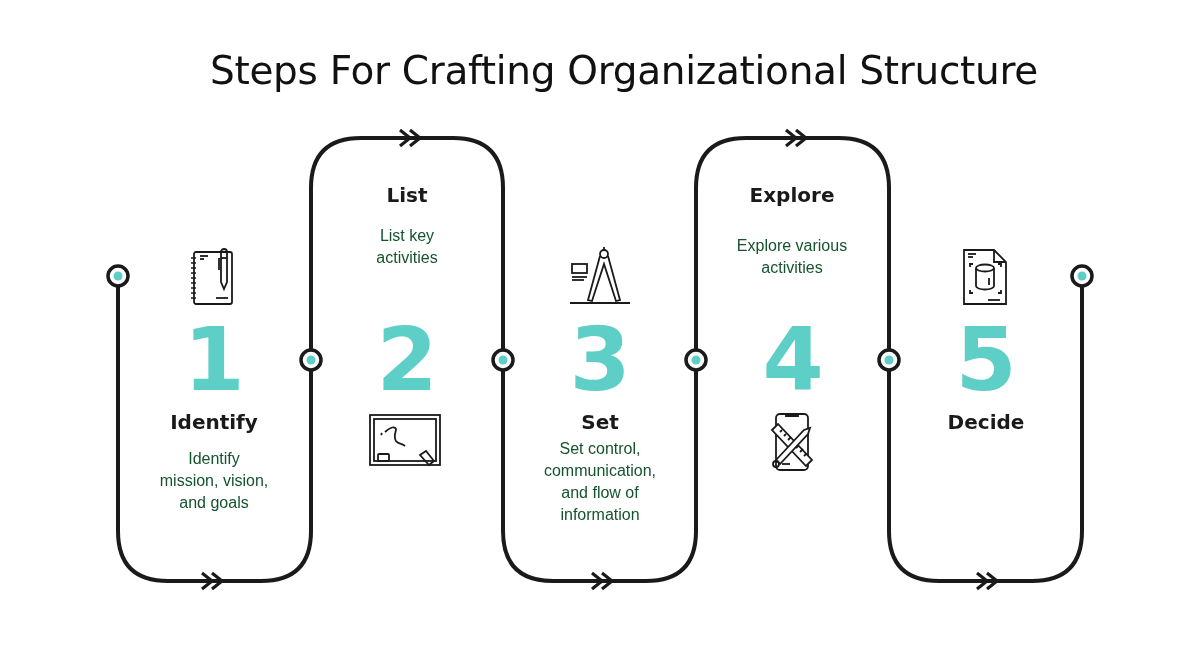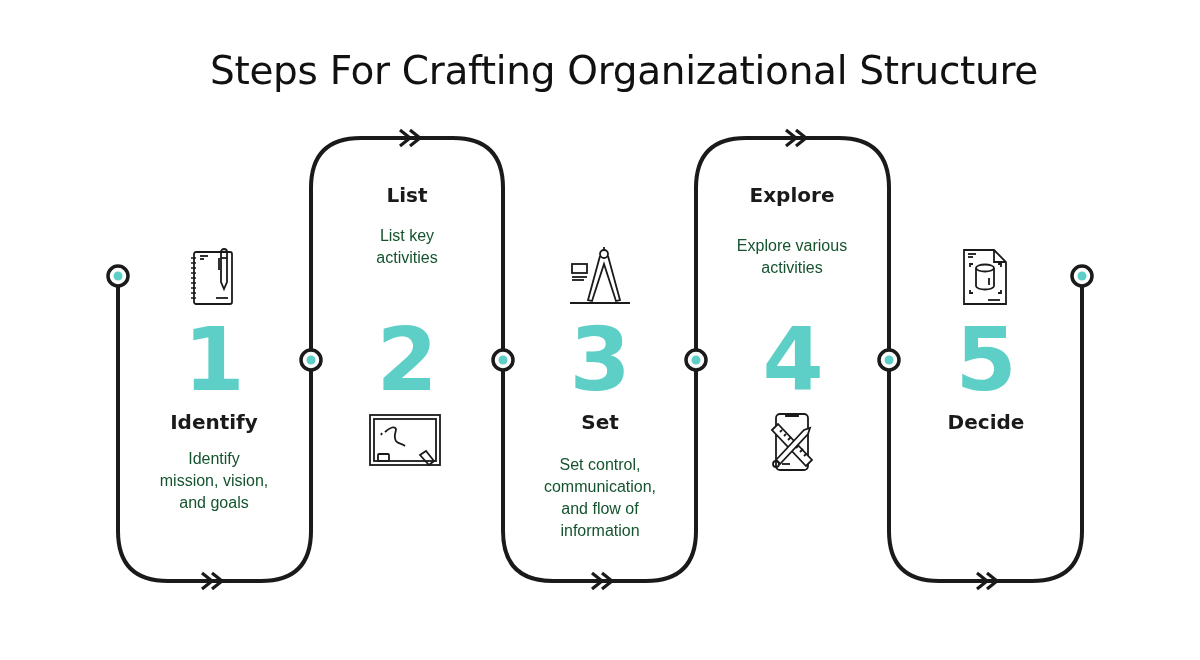--- a/index.html
+++ b/index.html
@@ -3,21 +3,21 @@
 <meta charset="utf-8">
 <style>
   html, body { margin: 0; padding: 0; background: #ffffff; }
   body { width: 1200px; height: 660px; position: relative; overflow: hidden; font-family: "Liberation Sans", sans-serif; color: #1a1a1a; }
   .title { position: absolute; left: 0; top: 48px; width: 1200px; text-align: center; font-family: "DejaVu Sans", sans-serif; font-size: 39px; font-weight: 400; letter-spacing: -0.3px; color: #111; padding-left: 24px; }
   svg.path { position: absolute; left: 0; top: 0; }
   .step { position: absolute; width: 180px; text-align: center; }
   .num { position: absolute; width: 120px; text-align: center; font-family: "DejaVu Sans", sans-serif; font-size: 88px; font-weight: 700; color: #5ecfc6; line-height: 1; }
   .head { font-family: "DejaVu Sans", sans-serif; font-weight: 700; font-size: 20px; color: #1a1a1a; }
   .desc { font-family: Liberation Sans, sans-serif; font-size: 16px; line-height: 22px; color: #14532d; margin-top: 14px; }
-  .desc.tight { margin-top: 20px; }
+  .desc.tight { margin-top: 4px; }
   .icon { position: absolute; }
 </style>
 </head>
 <body>
 
 <div class="title">Steps For Crafting Organizational Structure</div>
 
 <svg class="path" width="1200" height="660">
   <g fill="none" stroke="#1a1a1a" stroke-width="4" stroke-linecap="round">
 

